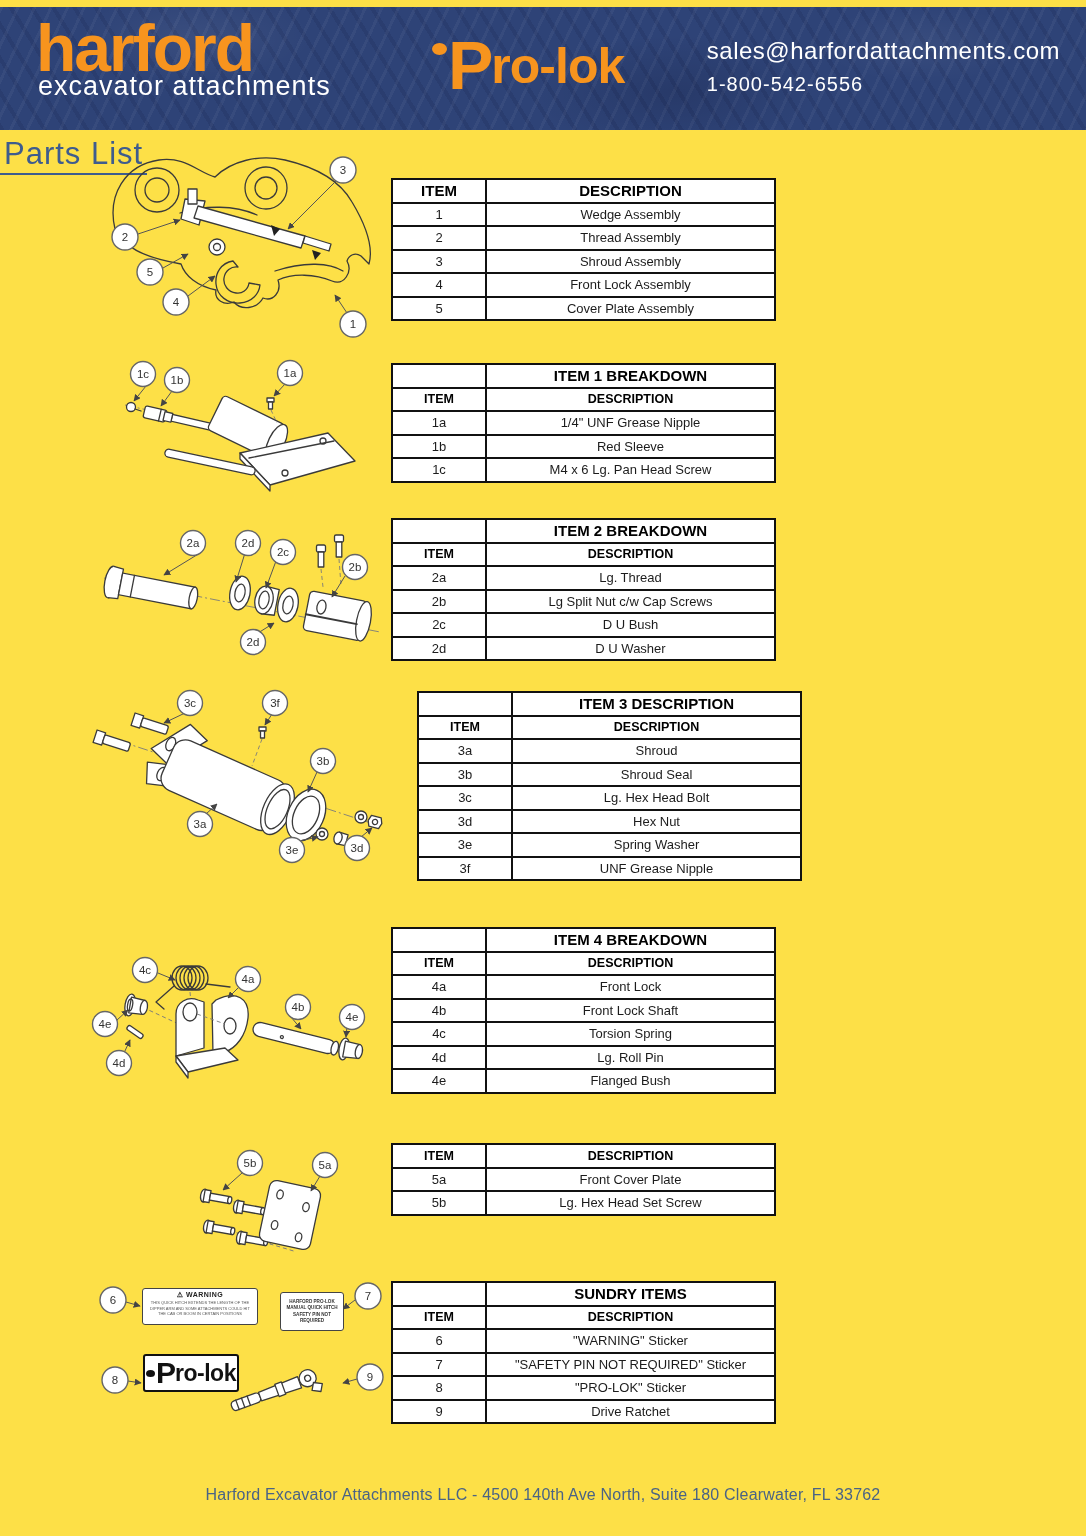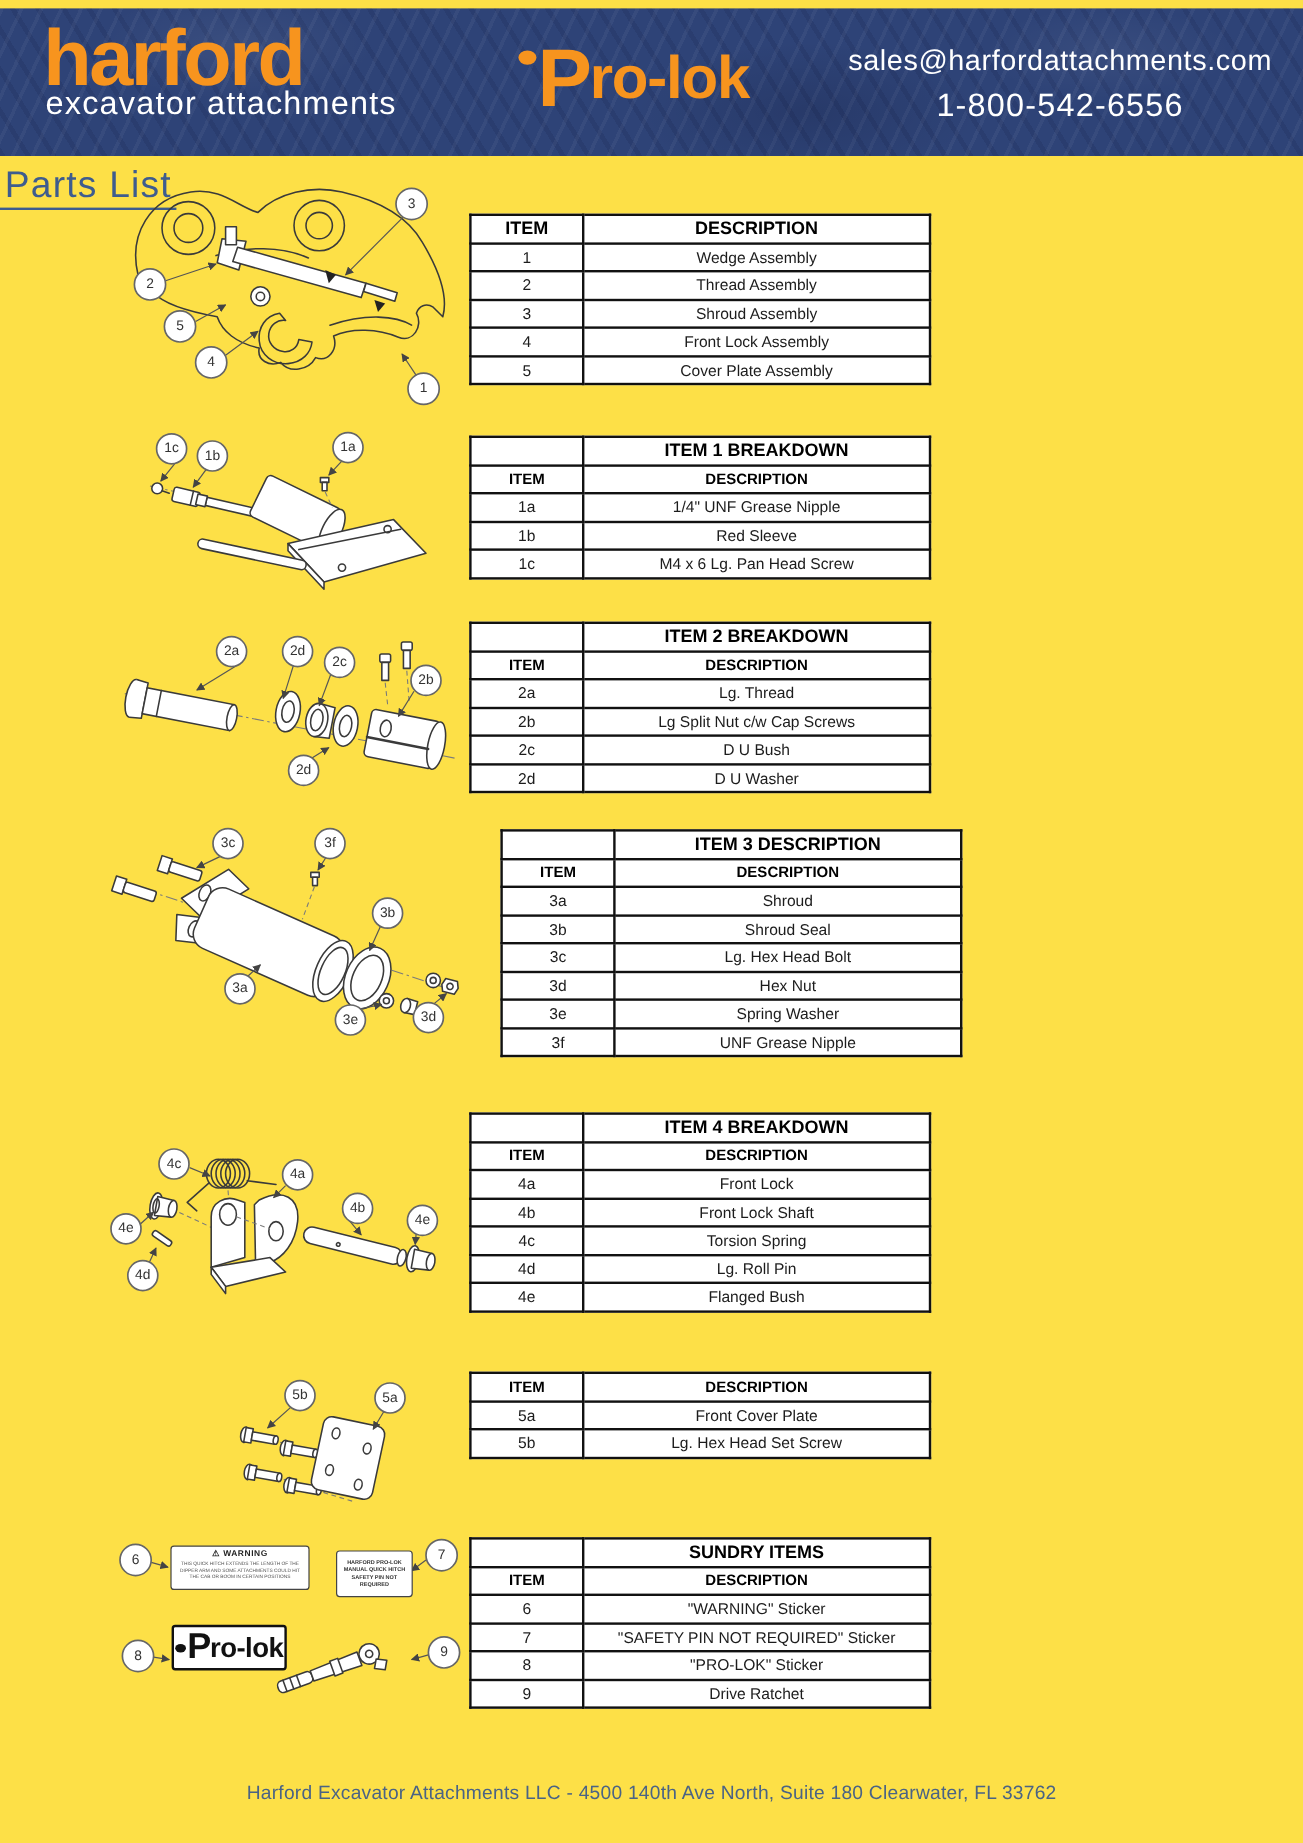--- a/index.html
+++ b/index.html
@@ -17,23 +17,23 @@
   .brand{position:absolute;left:36px;top:6px;color:#F7941E;font-weight:bold;
          font-size:66px;line-height:70px;letter-spacing:-2px;}
   .brand-sub{position:absolute;left:38px;top:64px;color:#ffffff;font-size:27px;
              letter-spacing:1px;font-weight:normal;}
   .prolok-logo{position:absolute;left:432px;top:18px;color:#F7941E;font-weight:bold;
                white-space:nowrap;}
   .pl-dot{display:inline-block;width:15px;height:12px;border-radius:50%;
           background:#F7941E;vertical-align:28px;margin-right:1px;}
   .pl-p{font-size:68px;line-height:80px;vertical-align:-6px;letter-spacing:-2px;}
   .pl-rest{font-size:50px;letter-spacing:-1px;}
-  .contact{position:absolute;right:26px;top:30px;text-align:center;color:#ffffff;}
+  .contact{position:absolute;right:26px;top:30px;text-align:left;color:#ffffff;}
   .contact .email{font-size:24px;letter-spacing:0.5px;}
-  .contact .phone{font-size:27px;margin-top:8px;letter-spacing:1px;}
+  .contact .phone{font-size:20px;margin-top:8px;letter-spacing:1px;}
 
   
   .page-title-wrap{position:absolute;left:0;right:0;top:136px;text-align:left;}
   .page-title{display:inline-block;color:#3E5C8E;font-size:31px;letter-spacing:1px;
               border-bottom:2px solid #3E5C8E;padding:0 4px 1px 4px;}
   .footer{position:absolute;left:0;right:0;top:1486px;text-align:center;
           color:#4A6385;font-size:16px;letter-spacing:0.2px;}
 
   
   table.ptable{position:absolute;border-collapse:collapse;table-layout:fixed;

